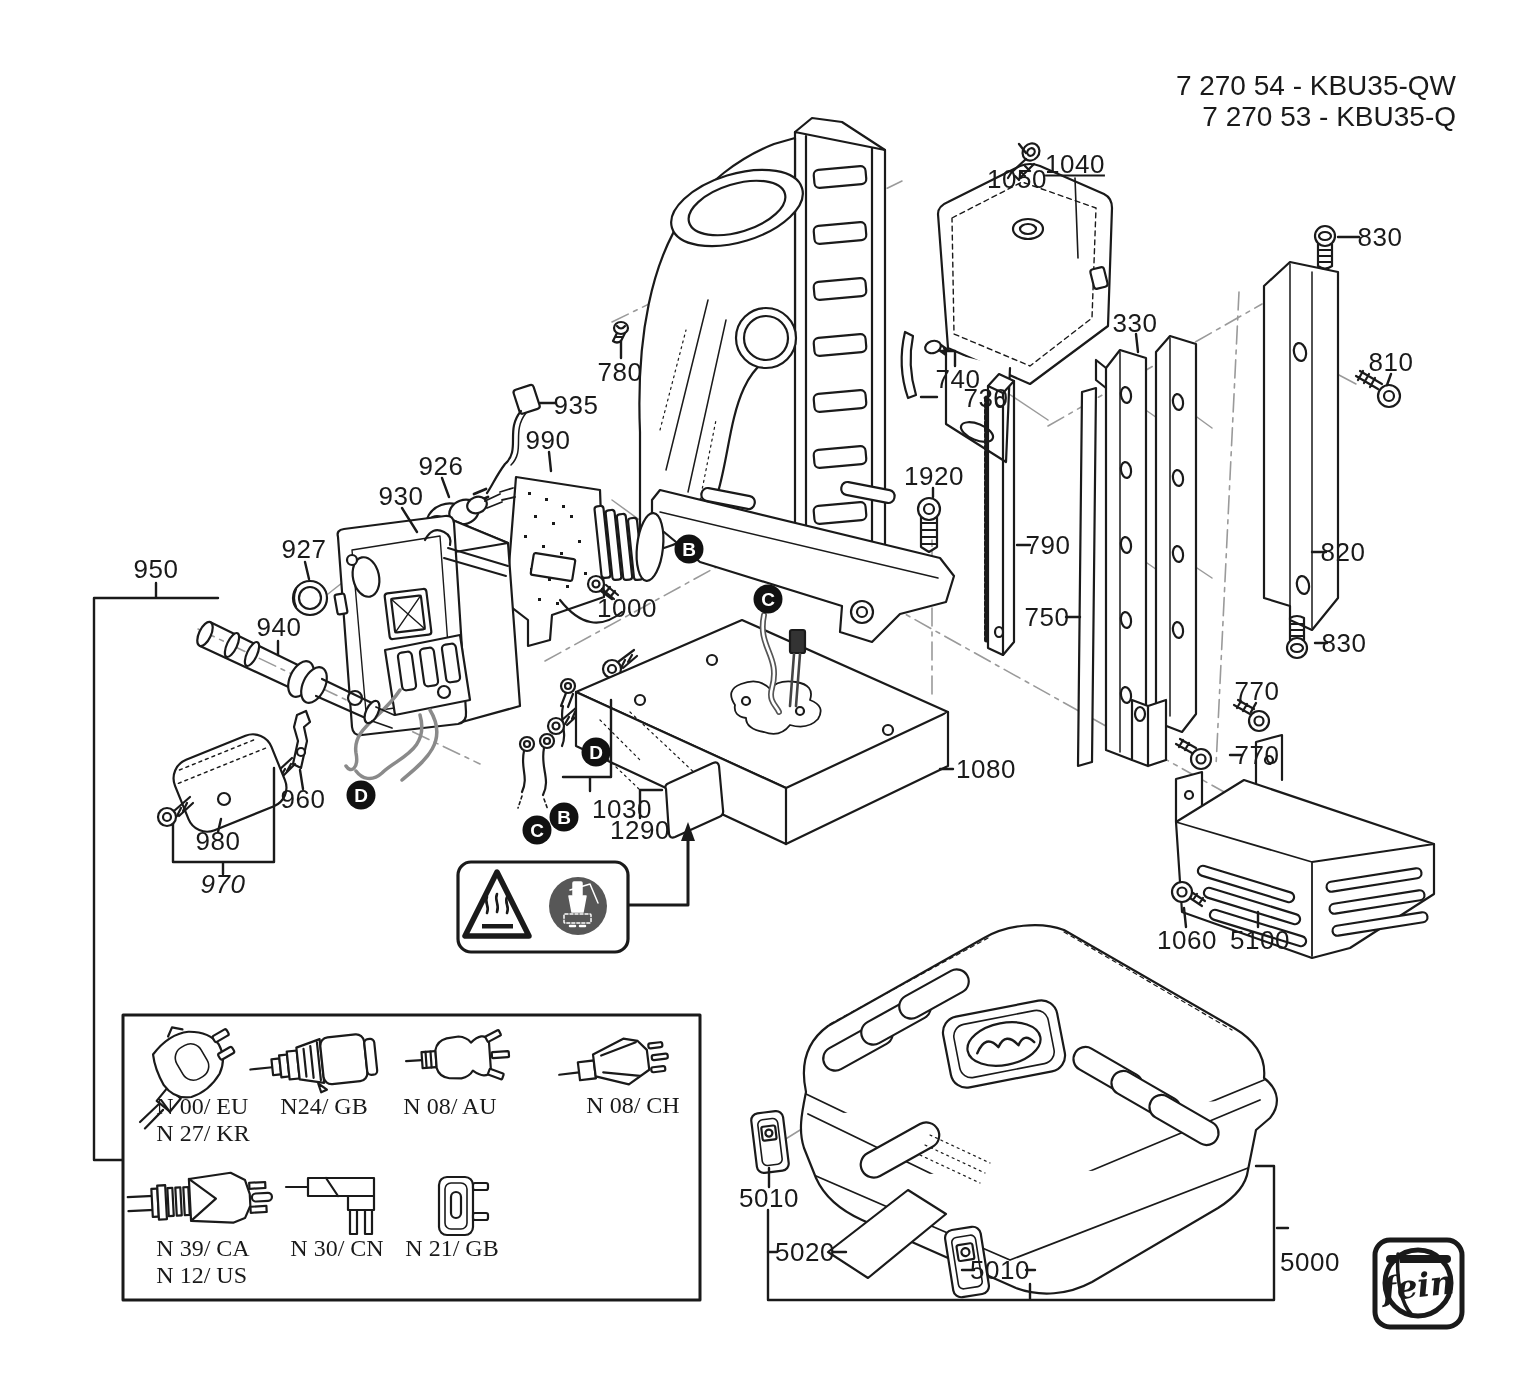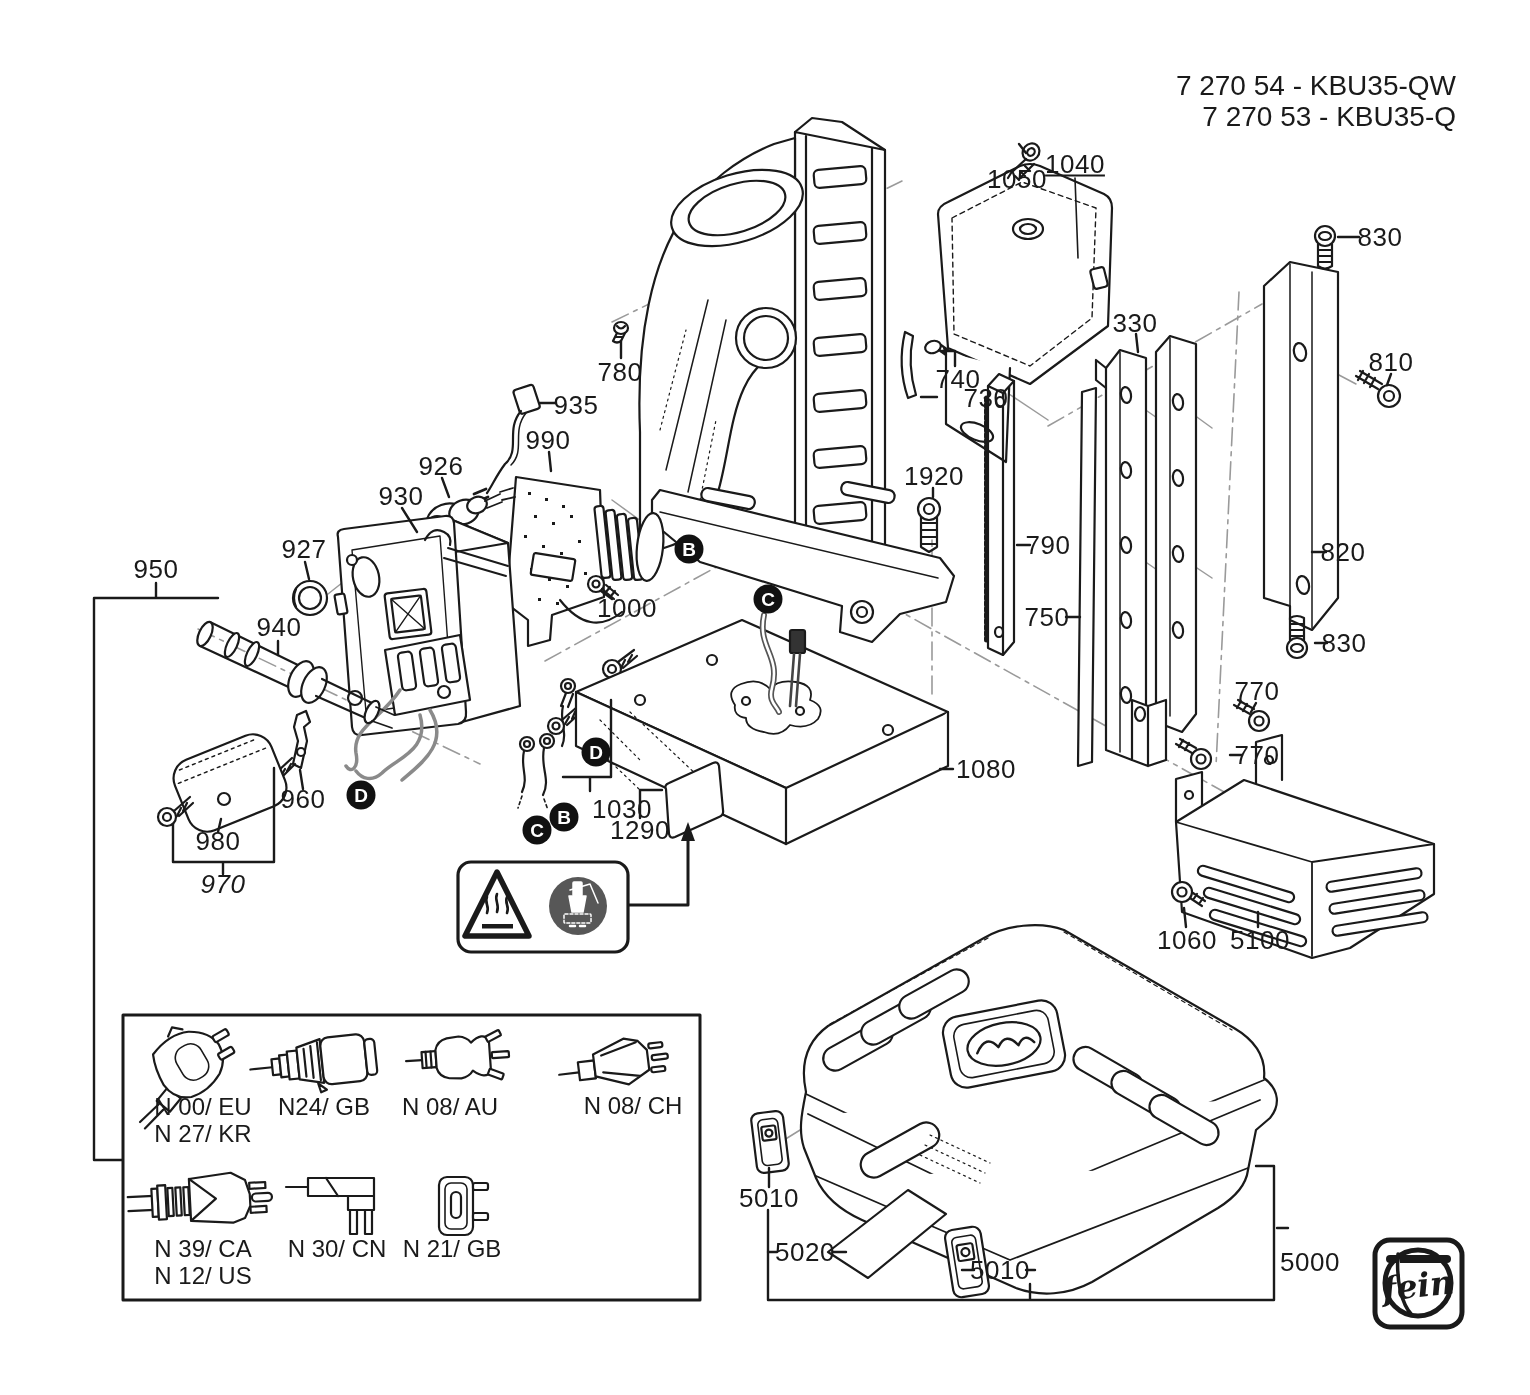--- a/index.html
+++ b/index.html
@@ -7,21 +7,21 @@
           font-family:"Liberation Sans",sans-serif;color:#1a1a1a;overflow:hidden;}
   svg{position:absolute;left:0;top:0;}
   .part-label{position:absolute;transform:translate(-50%,-50%);font-size:26px;
               white-space:nowrap;letter-spacing:0.5px;}
   .title-line{position:absolute;right:74px;font-size:28px;white-space:nowrap;}
   .detail-badge{position:absolute;width:29px;height:29px;border-radius:50%;
                 background:#111;color:#fff;font-weight:bold;font-size:19px;
                 display:flex;align-items:center;justify-content:center;
                 transform:translate(-50%,-50%);}
   .plug-label{position:absolute;transform:translate(-50%,-14px);font-size:24px;
-              line-height:27px;text-align:left;white-space:nowrap;}
+              line-height:27px;text-align:left;white-space:nowrap;font-family:Liberation Serif, serif;}
   .fein-script{position:absolute;left:1381px;top:1266px;width:74px;text-align:center;
                font-family:"DejaVu Serif",serif;font-style:italic;font-weight:bold;
                font-size:33px;transform:rotate(-6deg);}
 </style>
 </head>
 <body>
 
 <div class="canvas">
 
 <svg width="1530" height="1395" viewBox="0 0 1530 1395" fill="none" stroke="#1a1a1a" stroke-width="2.2" stroke-linecap="round" stroke-linejoin="round">

